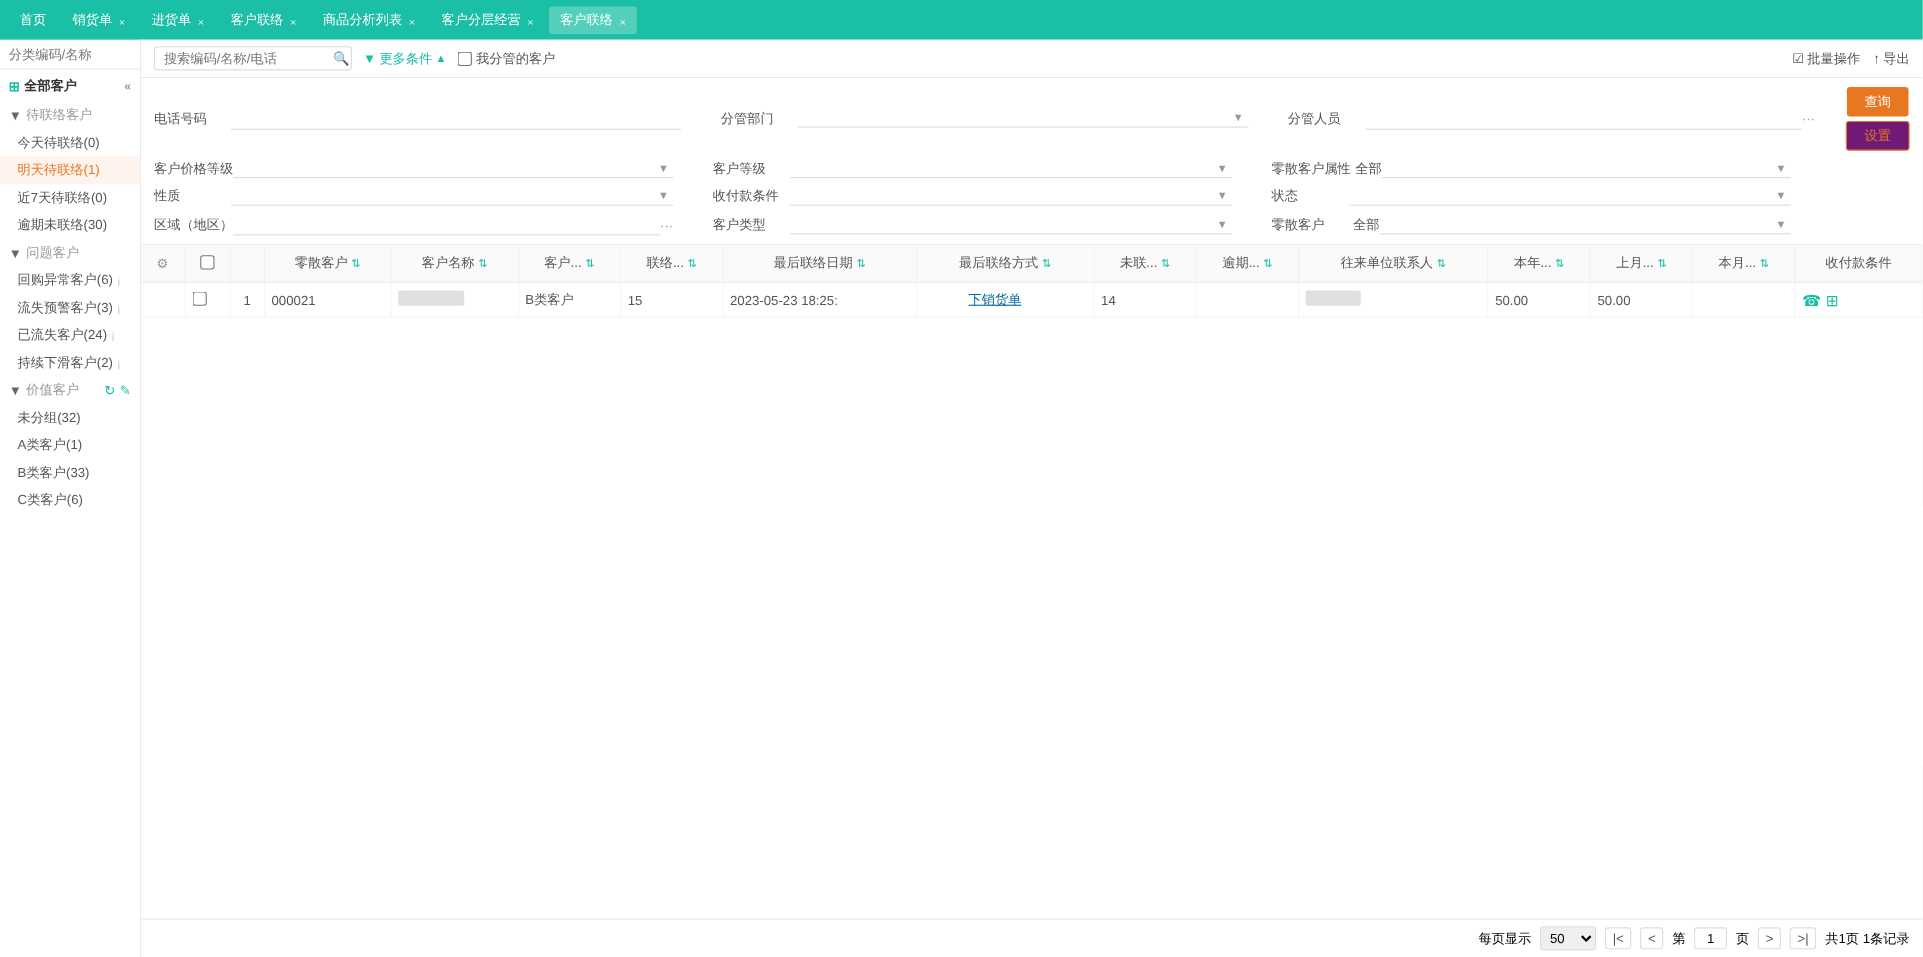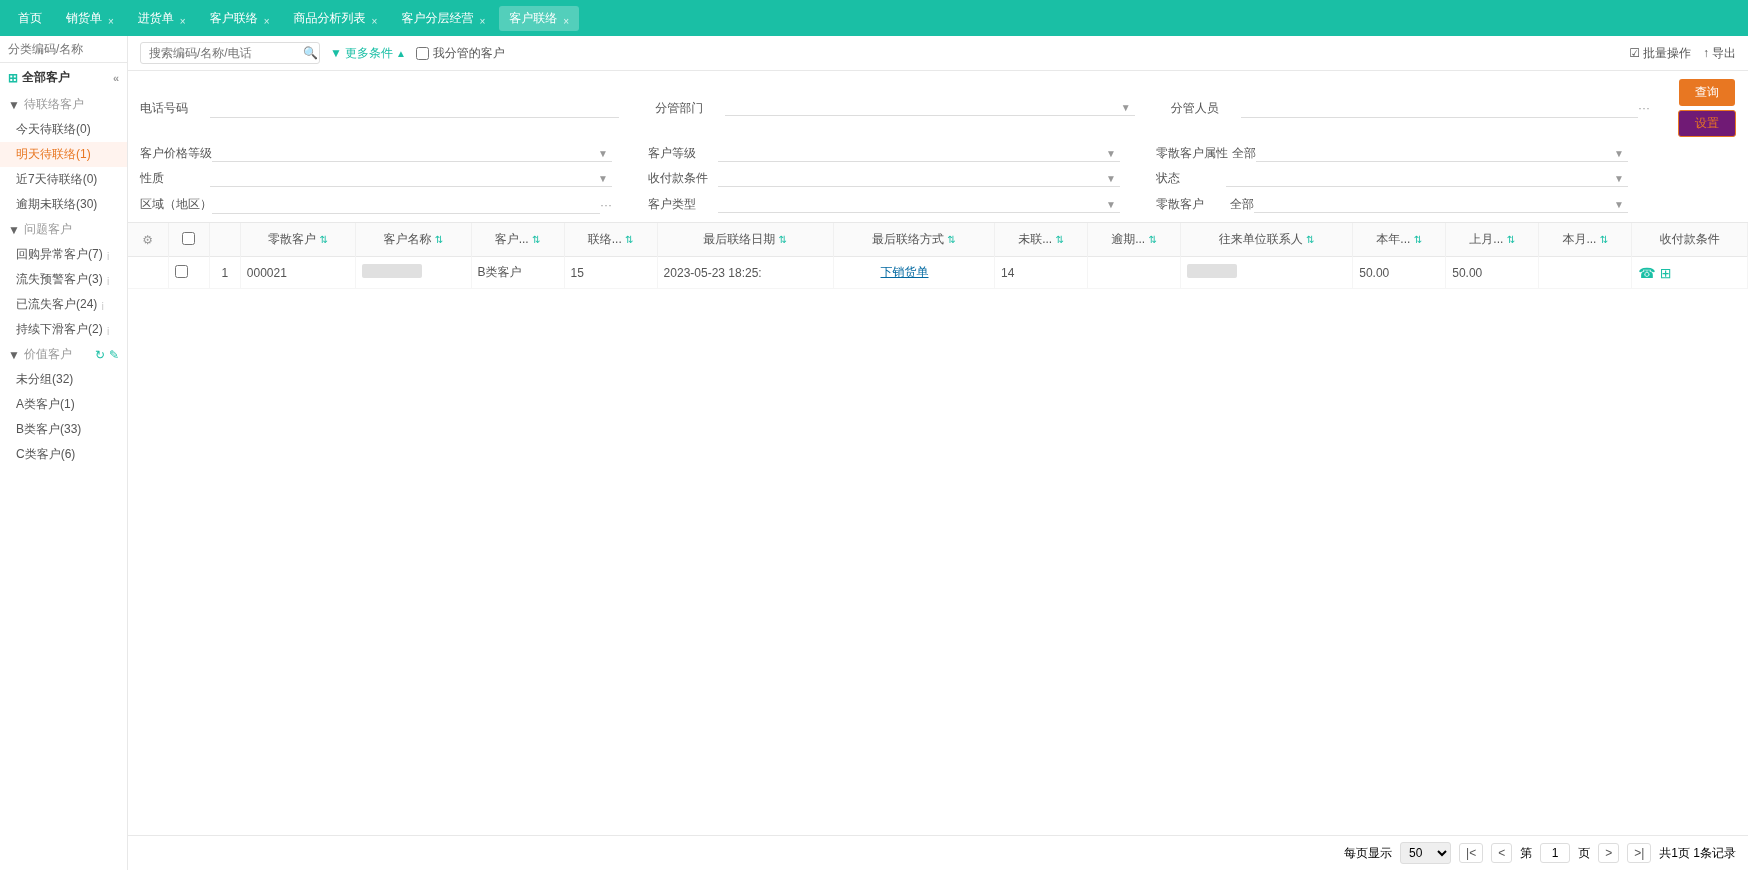--- a/index.html
+++ b/index.html
@@ -365,21 +365,21 @@
     </div>
     <div class="sidebar-item">
       <span>逾期未联络(30)</span>
     </div>
 
     <div class="sidebar-group-label">
       <span style="color:#666;">▼</span>
       <span>问题客户</span>
     </div>
     <div class="sidebar-item">
-      <span>回购异常客户(7)</span>
+      <span>回购异常客户(6)</span>
       <span class="sidebar-info-icon">ℹ</span>
     </div>
     <div class="sidebar-item">
       <span>流失预警客户(3)</span>
       <span class="sidebar-info-icon">ℹ</span>
     </div>
     <div class="sidebar-item">
       <span>已流失客户(24)</span>
       <span class="sidebar-info-icon">ℹ</span>
     </div>

